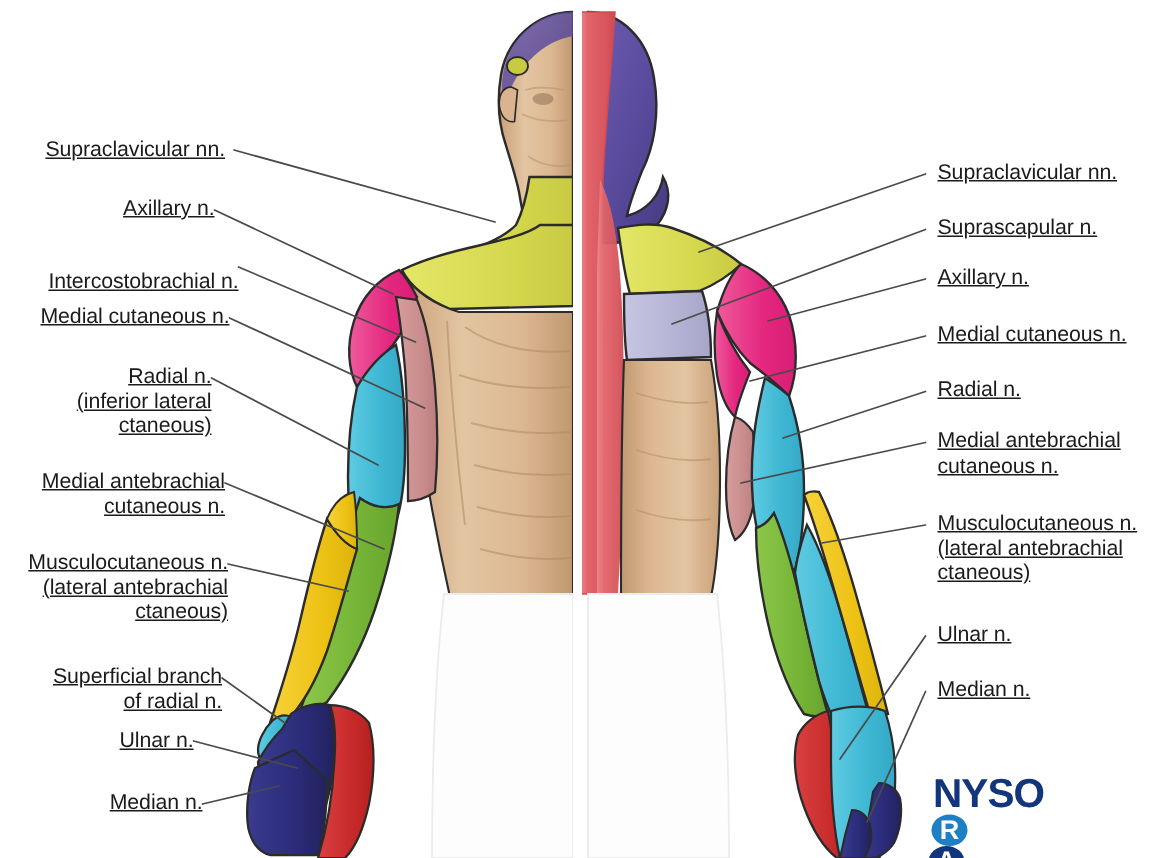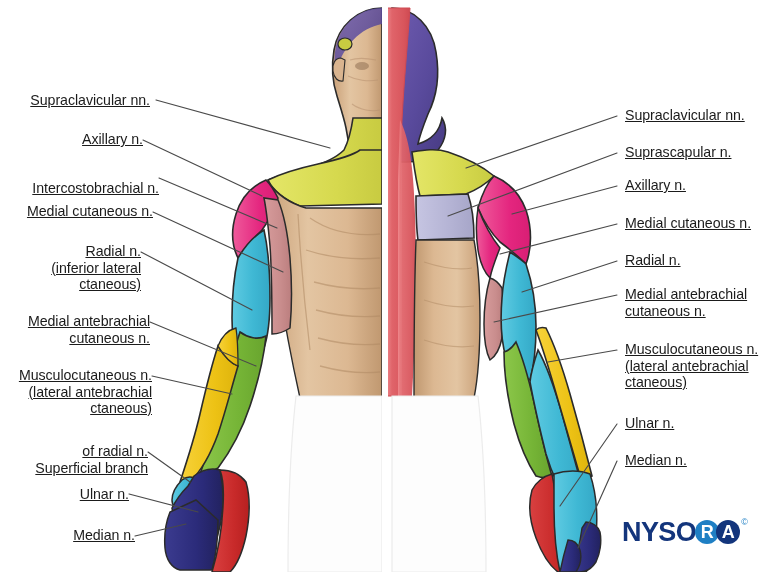--- a/index.html
+++ b/index.html
@@ -21,22 +21,23 @@
     white-space:pre;
     letter-spacing:-0.05px;
     text-decoration:underline;
   }
   .label.left{text-align:right;}
   .label.right{text-align:left;}
 
   
   #logo{
     position:absolute;left:622px;top:516px;
-    height:32px;display:flex;align-items:center;
+    height:32px;display:flex;
     user-select:none;
+    flex-direction:column;
   }
   #logo .wordmark{
     font-family:"Liberation Sans", sans-serif;
     font-weight:bold;
     font-size:27px;
     letter-spacing:-0.6px;
     color:#13357c;
     line-height:27px;
   }
   #logo .disc{
@@ -293,21 +294,21 @@
   </g>
 </svg>
 
 <div class="label left" style="right:618px;top:92px;"><div>Supraclavicular nn.</div></div>
 <div class="label left" style="right:625px;top:131px;"><div>Axillary n.</div></div>
 <div class="label left" style="right:609px;top:180px;"><div>Intercostobrachial n.</div></div>
 <div class="label left" style="right:615px;top:203px;"><div>Medial cutaneous n.</div></div>
 <div class="label left" style="right:627px;top:243px;"><div>Radial n.</div><div>(inferior lateral</div><div>ctaneous)</div></div>
 <div class="label left" style="right:618px;top:313px;"><div>Medial antebrachial</div><div>cutaneous n.</div></div>
 <div class="label left" style="right:616px;top:367px;"><div>Musculocutaneous n.</div><div>(lateral antebrachial</div><div>ctaneous)</div></div>
-<div class="label left" style="right:620px;top:443px;"><div>of radial n.</div><div>Superficial branch</div></div>
+<div class="label left" style="right:620px;top:443px;"><div>Superficial branch</div><div>of radial n.</div></div>
 <div class="label left" style="right:639px;top:486px;"><div>Ulnar n.</div></div>
 <div class="label left" style="right:633px;top:527px;"><div>Median n.</div></div>
 
 <div class="label right" style="left:625px;top:107px;"><div>Supraclavicular nn.</div></div>
 <div class="label right" style="left:625px;top:144px;"><div>Suprascapular n.</div></div>
 <div class="label right" style="left:625px;top:177px;"><div>Axillary n.</div></div>
 <div class="label right" style="left:625px;top:215px;"><div>Medial cutaneous n.</div></div>
 <div class="label right" style="left:625px;top:252px;"><div>Radial n.</div></div>
 <div class="label right" style="left:625px;top:286px;"><div>Medial antebrachial</div><div>cutaneous n.</div></div>
 <div class="label right" style="left:625px;top:341px;"><div>Musculocutaneous n.</div><div>(lateral antebrachial</div><div>ctaneous)</div></div>

